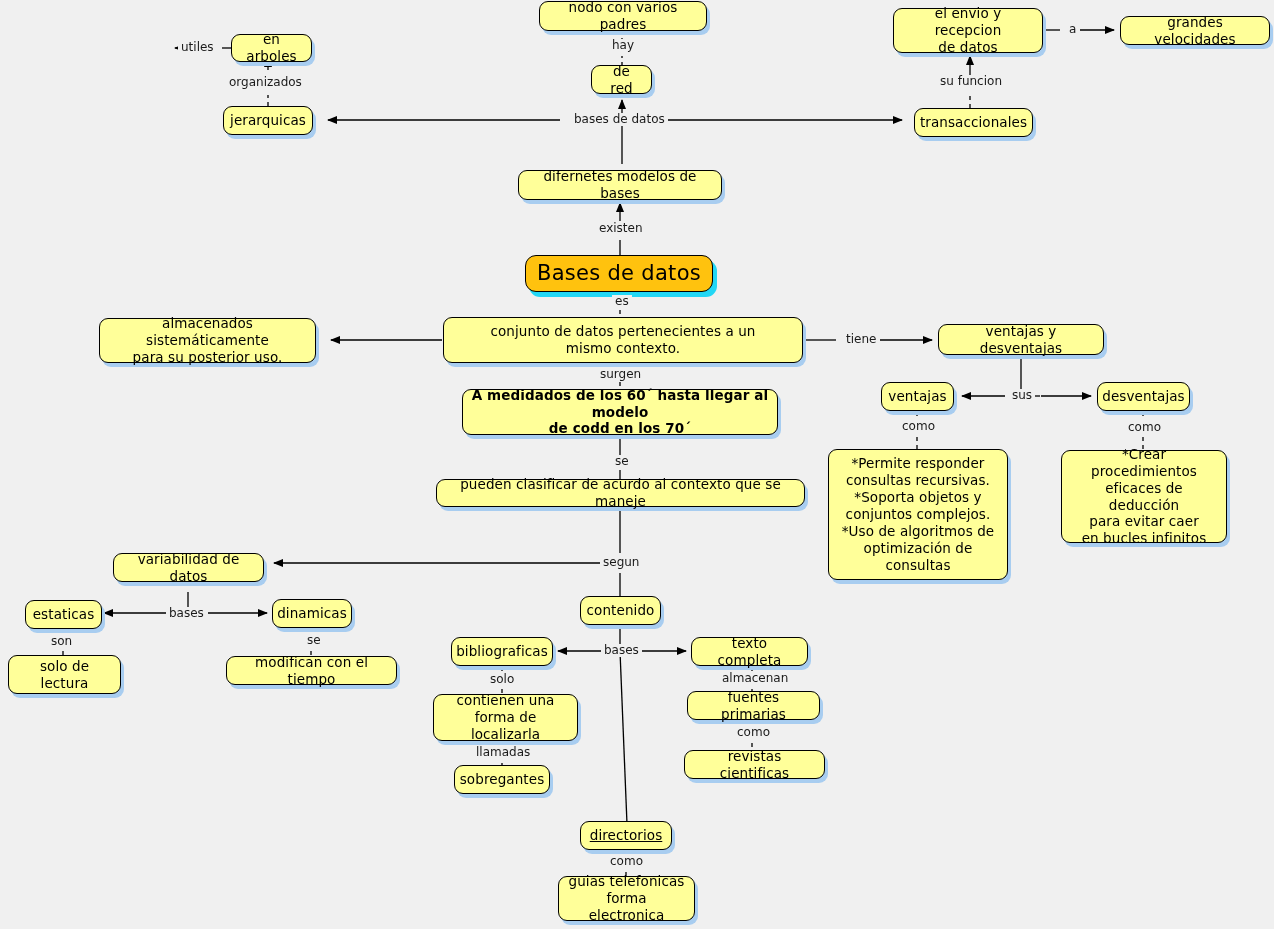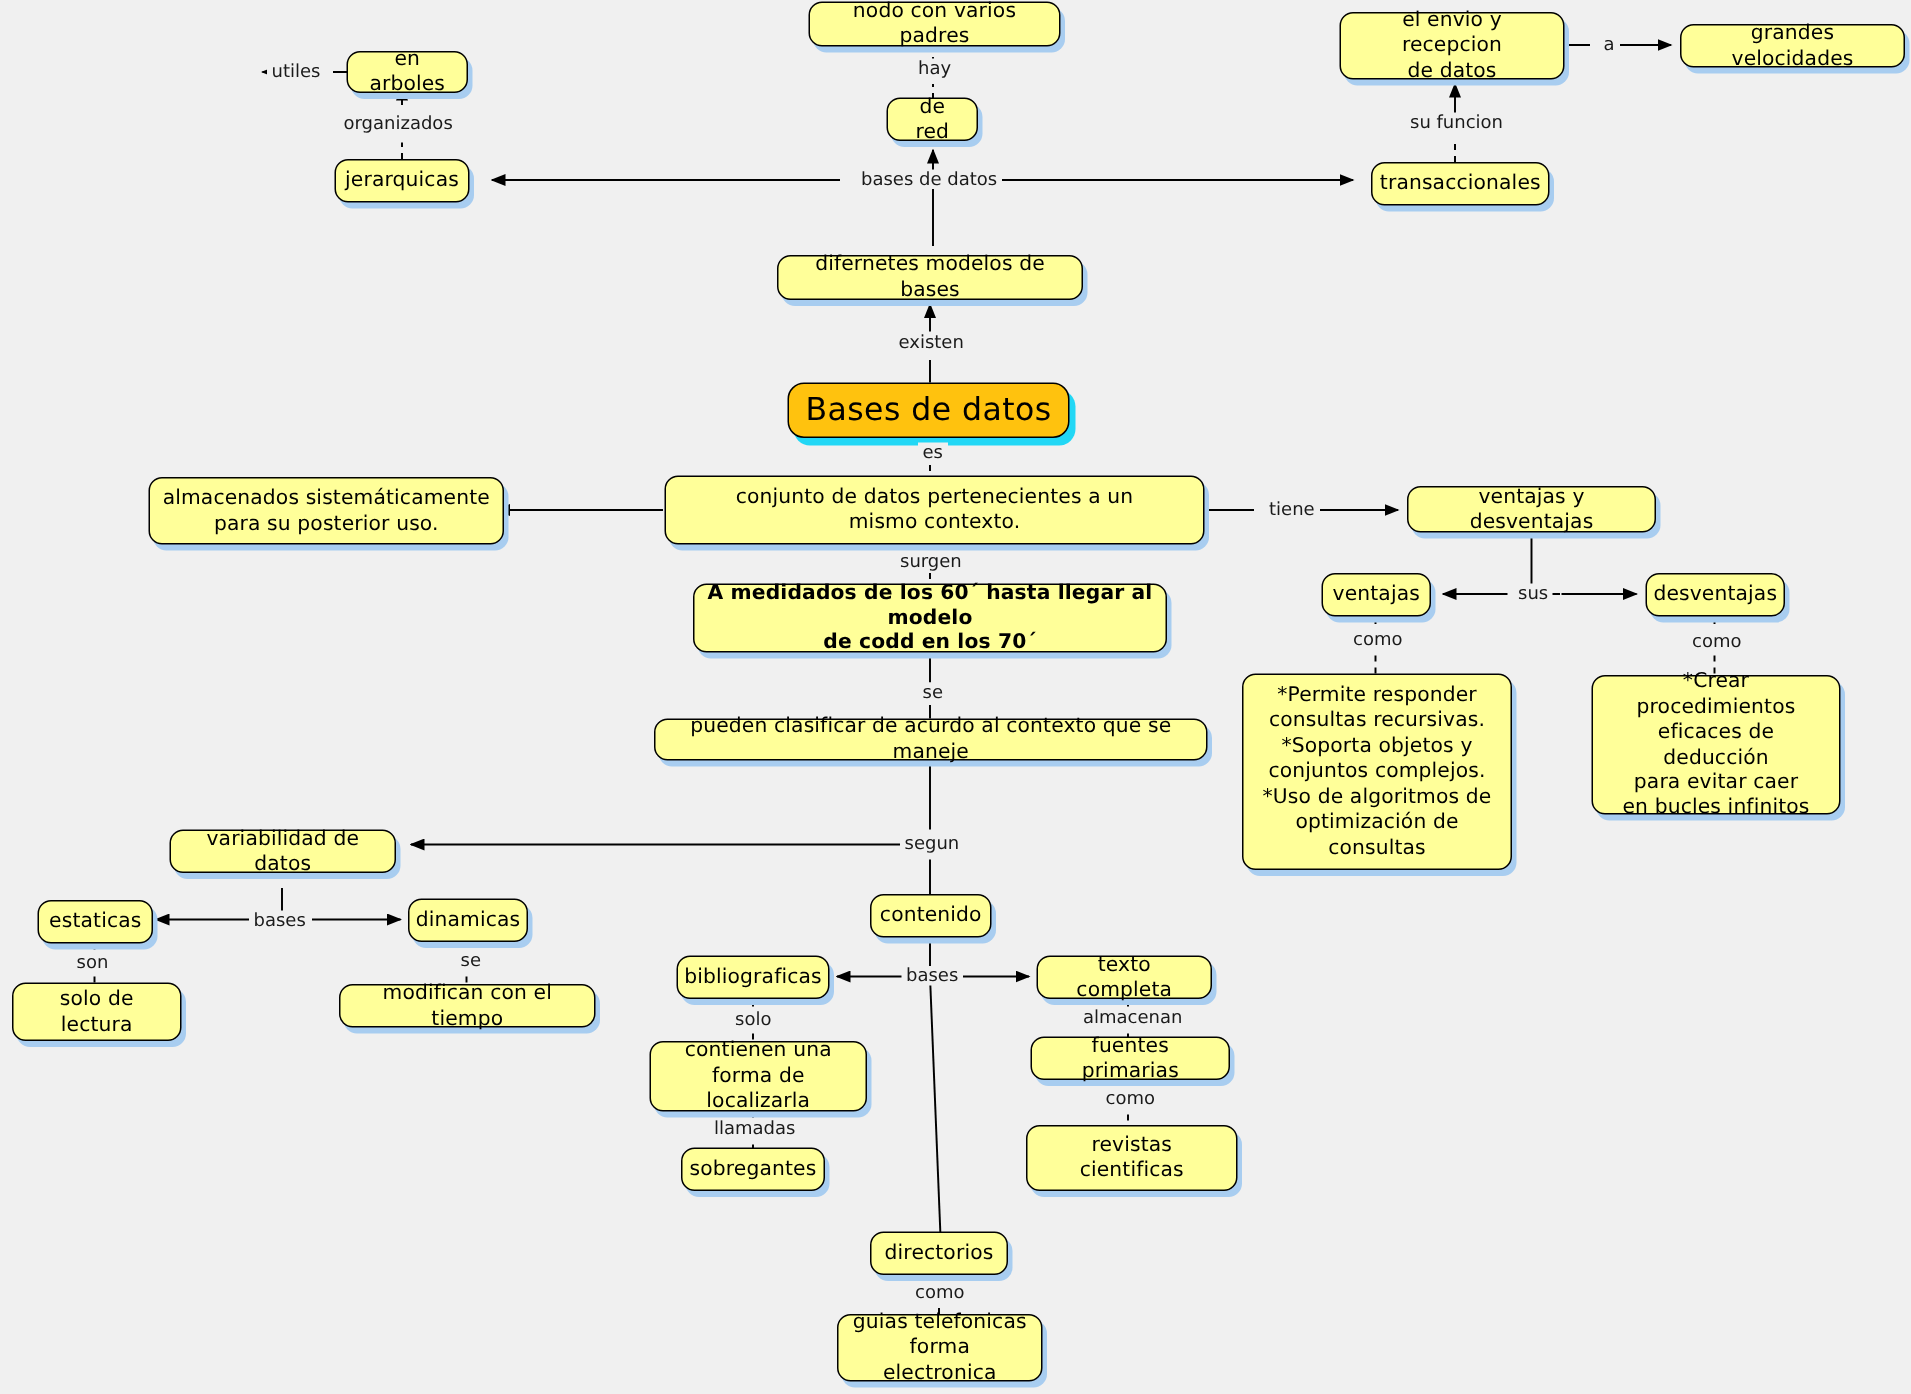--- a/index.html
+++ b/index.html
@@ -160,21 +160,21 @@
 
   <div class="node" style="left:893px;top:8px;width:150px;height:45px;">el envio y recepcion
 de datos</div>
   <div class="node" style="left:1120px;top:16px;width:150px;height:29px;">grandes velocidades</div>
   <div class="node" style="left:914px;top:108px;width:119px;height:29px;">transaccionales</div>
 
   <div class="node" style="left:518px;top:170px;width:204px;height:30px;">difernetes modelos de bases</div>
 
   <div class="node root" style="left:525px;top:255px;width:188px;height:37px;">Bases de datos</div>
 
-  <div class="node" style="left:99px;top:318px;width:237px;height:45px;">almacenados sistemáticamente
+  <div class="node" style="left:99px;top:318px;width:217px;height:45px;">almacenados sistemáticamente
 para su posterior uso.</div>
   <div class="node" style="left:443px;top:317px;width:360px;height:46px;">conjunto de datos pertenecientes a un
 mismo contexto.</div>
 
   <div class="node" style="left:938px;top:324px;width:166px;height:31px;">ventajas y desventajas</div>
   <div class="node" style="left:881px;top:382px;width:73px;height:29px;">ventajas</div>
   <div class="node" style="left:1097px;top:382px;width:93px;height:29px;">desventajas</div>
   <div class="node" style="left:828px;top:449px;width:180px;height:131px;">*Permite responder
 consultas recursivas.
 *Soporta objetos y
@@ -196,23 +196,23 @@
   <div class="node" style="left:8px;top:655px;width:113px;height:39px;">solo de lectura</div>
   <div class="node" style="left:226px;top:656px;width:171px;height:29px;">modifican con el tiempo</div>
 
   <div class="node" style="left:580px;top:596px;width:81px;height:29px;">contenido</div>
   <div class="node" style="left:451px;top:637px;width:102px;height:29px;">bibliograficas</div>
   <div class="node" style="left:691px;top:637px;width:117px;height:29px;">texto completa</div>
   <div class="node" style="left:433px;top:694px;width:145px;height:47px;">contienen una
 forma de localizarla</div>
   <div class="node" style="left:454px;top:765px;width:96px;height:29px;">sobregantes</div>
   <div class="node" style="left:687px;top:691px;width:133px;height:29px;">fuentes primarias</div>
-  <div class="node" style="left:684px;top:750px;width:141px;height:44px;">revistas cientificas</div>
-
-  <div class="node" style="left:580px;top:821px;width:92px;height:29px;">directorios</div>
+  <div class="node" style="left:684px;top:750px;width:141px;height:29px;">revistas cientificas</div>
+
+  <div class="node" style="left:580px;top:821px;width:92px;height:29px;text-decoration:underline;">directorios</div>
   <div class="node" style="left:558px;top:876px;width:137px;height:45px;">guias telefonicas
 forma electronica</div>
 
   <div class="link-label" style="left:178px;top:41px;">utiles</div>
   <div class="link-label" style="left:226px;top:76px;">organizados</div>
   <div class="link-label" style="left:609px;top:39px;">hay</div>
   <div class="link-label" style="left:571px;top:113px;">bases de datos</div>
   <div class="link-label" style="left:937px;top:75px;">su funcion</div>
   <div class="link-label" style="left:1066px;top:23px;">a</div>
   <div class="link-label" style="left:596px;top:222px;">existen</div>

